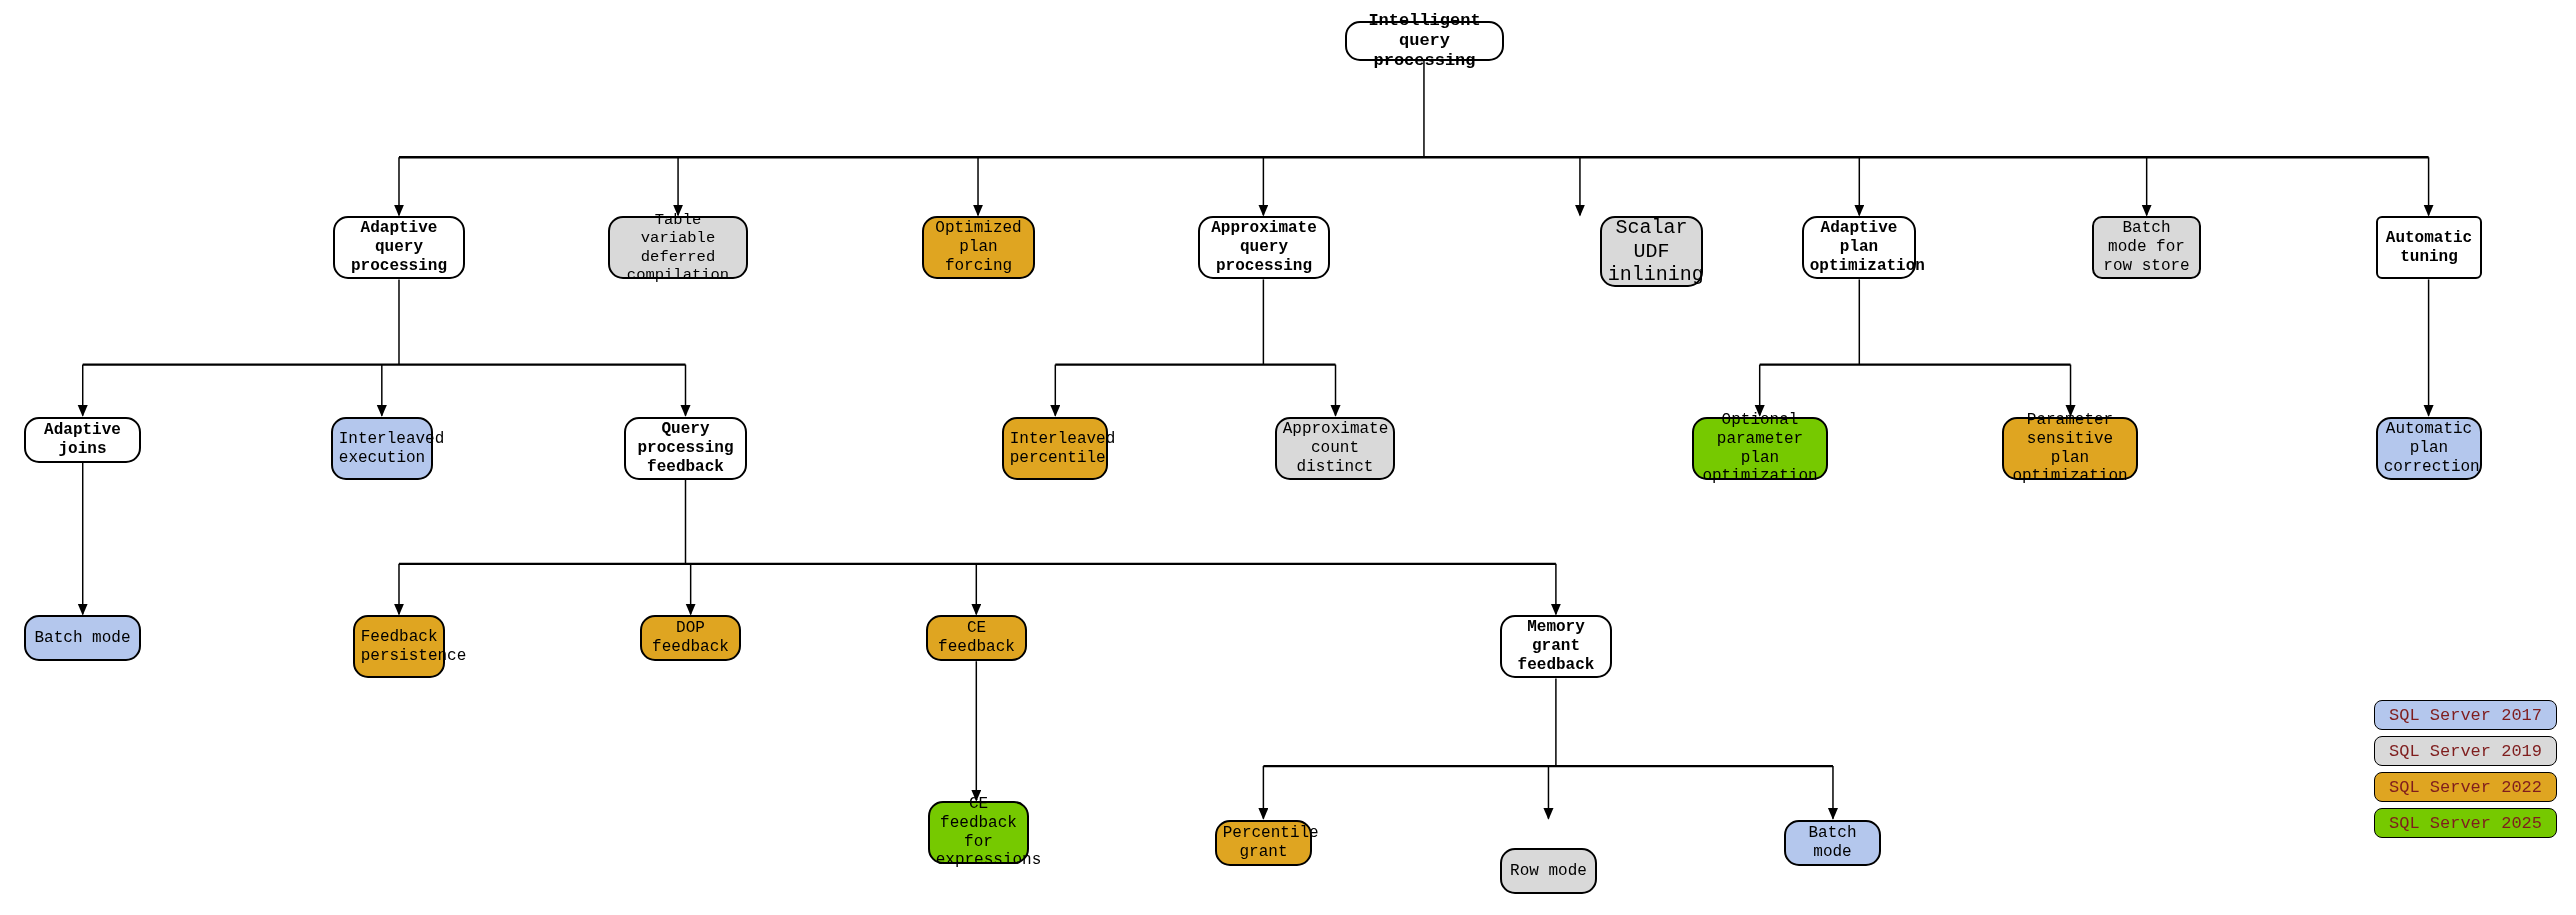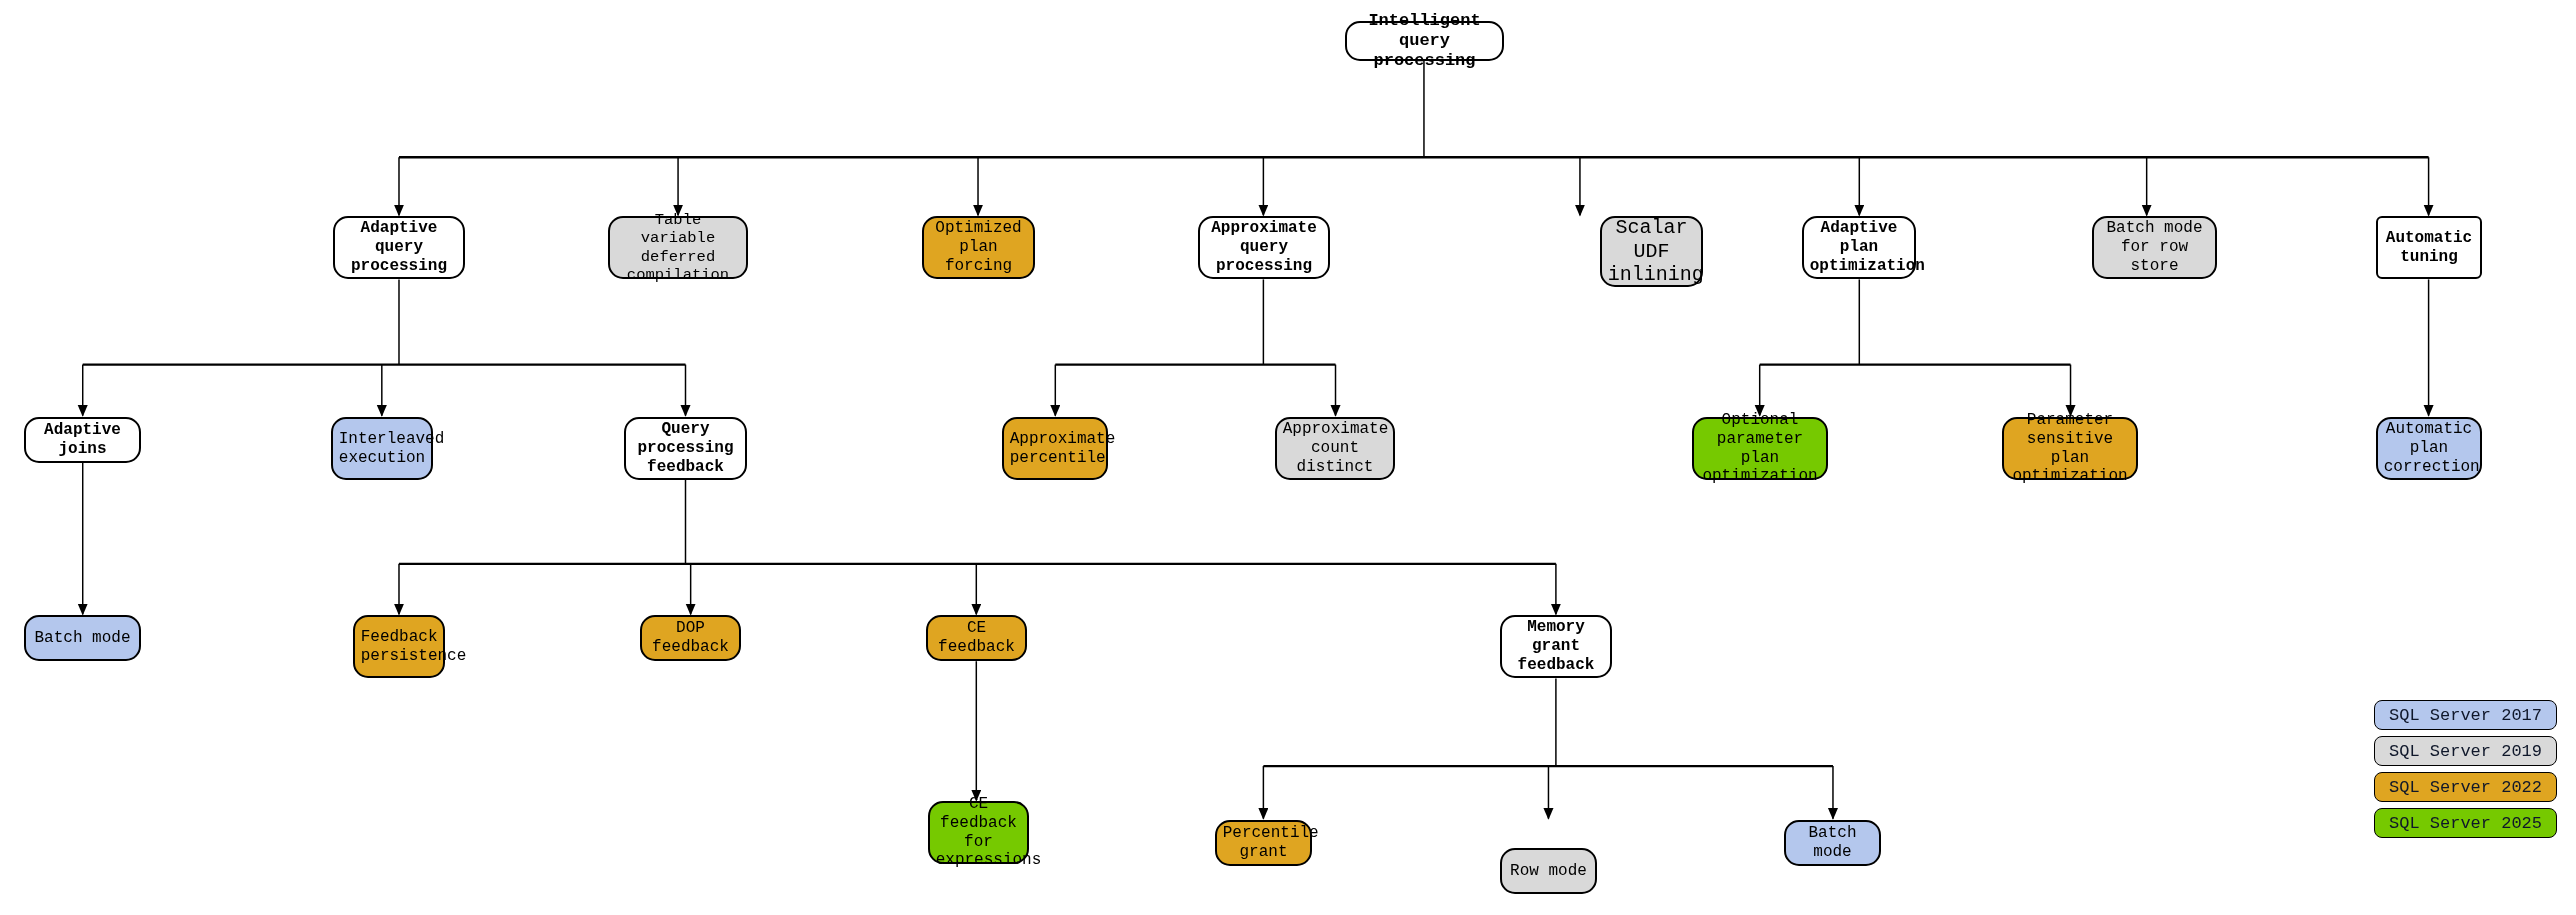--- a/index.html
+++ b/index.html
@@ -12,21 +12,21 @@
         padding:3.4px 5.7px;background:#ffffff;}
   .node span{display:block;width:100%;}
   .c-white{background:#ffffff;}
   .c-gray {background:#d9d9d9;}
   .c-gold {background:#dfa521;}
   .c-blue {background:#b4c7ed;}
   .c-green{background:#76c900;}
   .wt-norm{font-weight:400;}
   .legend-item{position:absolute;box-sizing:border-box;border:1.7px solid #000000;
         border-radius:8px;display:flex;align-items:center;justify-content:center;
-        font-size:17px;font-weight:400;color:#0f172a;}
+        font-size:17px;font-weight:400;color:#7f1d1d;}
 </style>
 </head>
 <body>
 
 <div id="stage">
   <svg class="wires" id="wires" viewBox="0 0 4500 1600">
     <defs>
       <marker id="arrow" markerWidth="9" markerHeight="9" refX="7.2" refY="3.4" orient="auto" markerUnits="strokeWidth">
         <path d="M0,0 L8,3.4 L0,6.8 Z" fill="#000000"></path>
       </marker>
@@ -86,37 +86,37 @@
       </div>
       <div class="node c-white" style="left: 1198px; top: 216px; width: 132px; height: 63px; font-size: 16px;">
         <span>Approximate query processing</span>
       </div>
       <div class="node c-gray wt-norm" style="left: 1600px; top: 216px; width: 103px; height: 71px; font-size: 20px;">
         <span>Scalar UDF inlining</span>
       </div>
       <div class="node c-white" style="left: 1802px; top: 216px; width: 114px; height: 63px; font-size: 16px;">
         <span>Adaptive plan optimization</span>
       </div>
-      <div class="node c-gray wt-norm" style="left: 2092px; top: 216px; width: 125px; height: 63px; font-size: 16px;">
+      <div class="node c-gray wt-norm" style="left: 2092px; top: 216px; width: 109px; height: 63px; font-size: 16px; border-radius: 10px;">
         <span>Batch mode for row store</span>
       </div>
       <div class="node c-white" style="left: 2376px; top: 216px; width: 106px; height: 63px; font-size: 16px; border-radius: 6px;">
         <span>Automatic tuning</span>
       </div>
       <div class="node c-white" style="left: 24px; top: 417px; width: 117px; height: 46px; font-size: 16px;">
         <span>Adaptive joins</span>
       </div>
       <div class="node c-blue wt-norm" style="left: 331px; top: 417px; width: 102px; height: 63px; font-size: 16px;">
         <span>Interleaved execution</span>
       </div>
       <div class="node c-white" style="left: 624px; top: 417px; width: 123px; height: 63px; font-size: 16px;">
         <span>Query processing feedback</span>
       </div>
       <div class="node c-gold wt-norm" style="left: 1002px; top: 417px; width: 106px; height: 63px; font-size: 16px;">
-        <span>Approximate percentile</span>
+        <span>Interleaved percentile</span>
       </div>
       <div class="node c-gray wt-norm" style="left: 1275px; top: 417px; width: 120px; height: 63px; font-size: 16px;">
         <span>Approximate count distinct</span>
       </div>
       <div class="node c-green wt-norm" style="left: 1692px; top: 417px; width: 136px; height: 63px; font-size: 16px;">
         <span>Optional parameter plan optimization</span>
       </div>
       <div class="node c-gold wt-norm" style="left: 2002px; top: 417px; width: 136px; height: 63px; font-size: 16px;">
         <span>Parameter sensitive plan optimization</span>
       </div>

